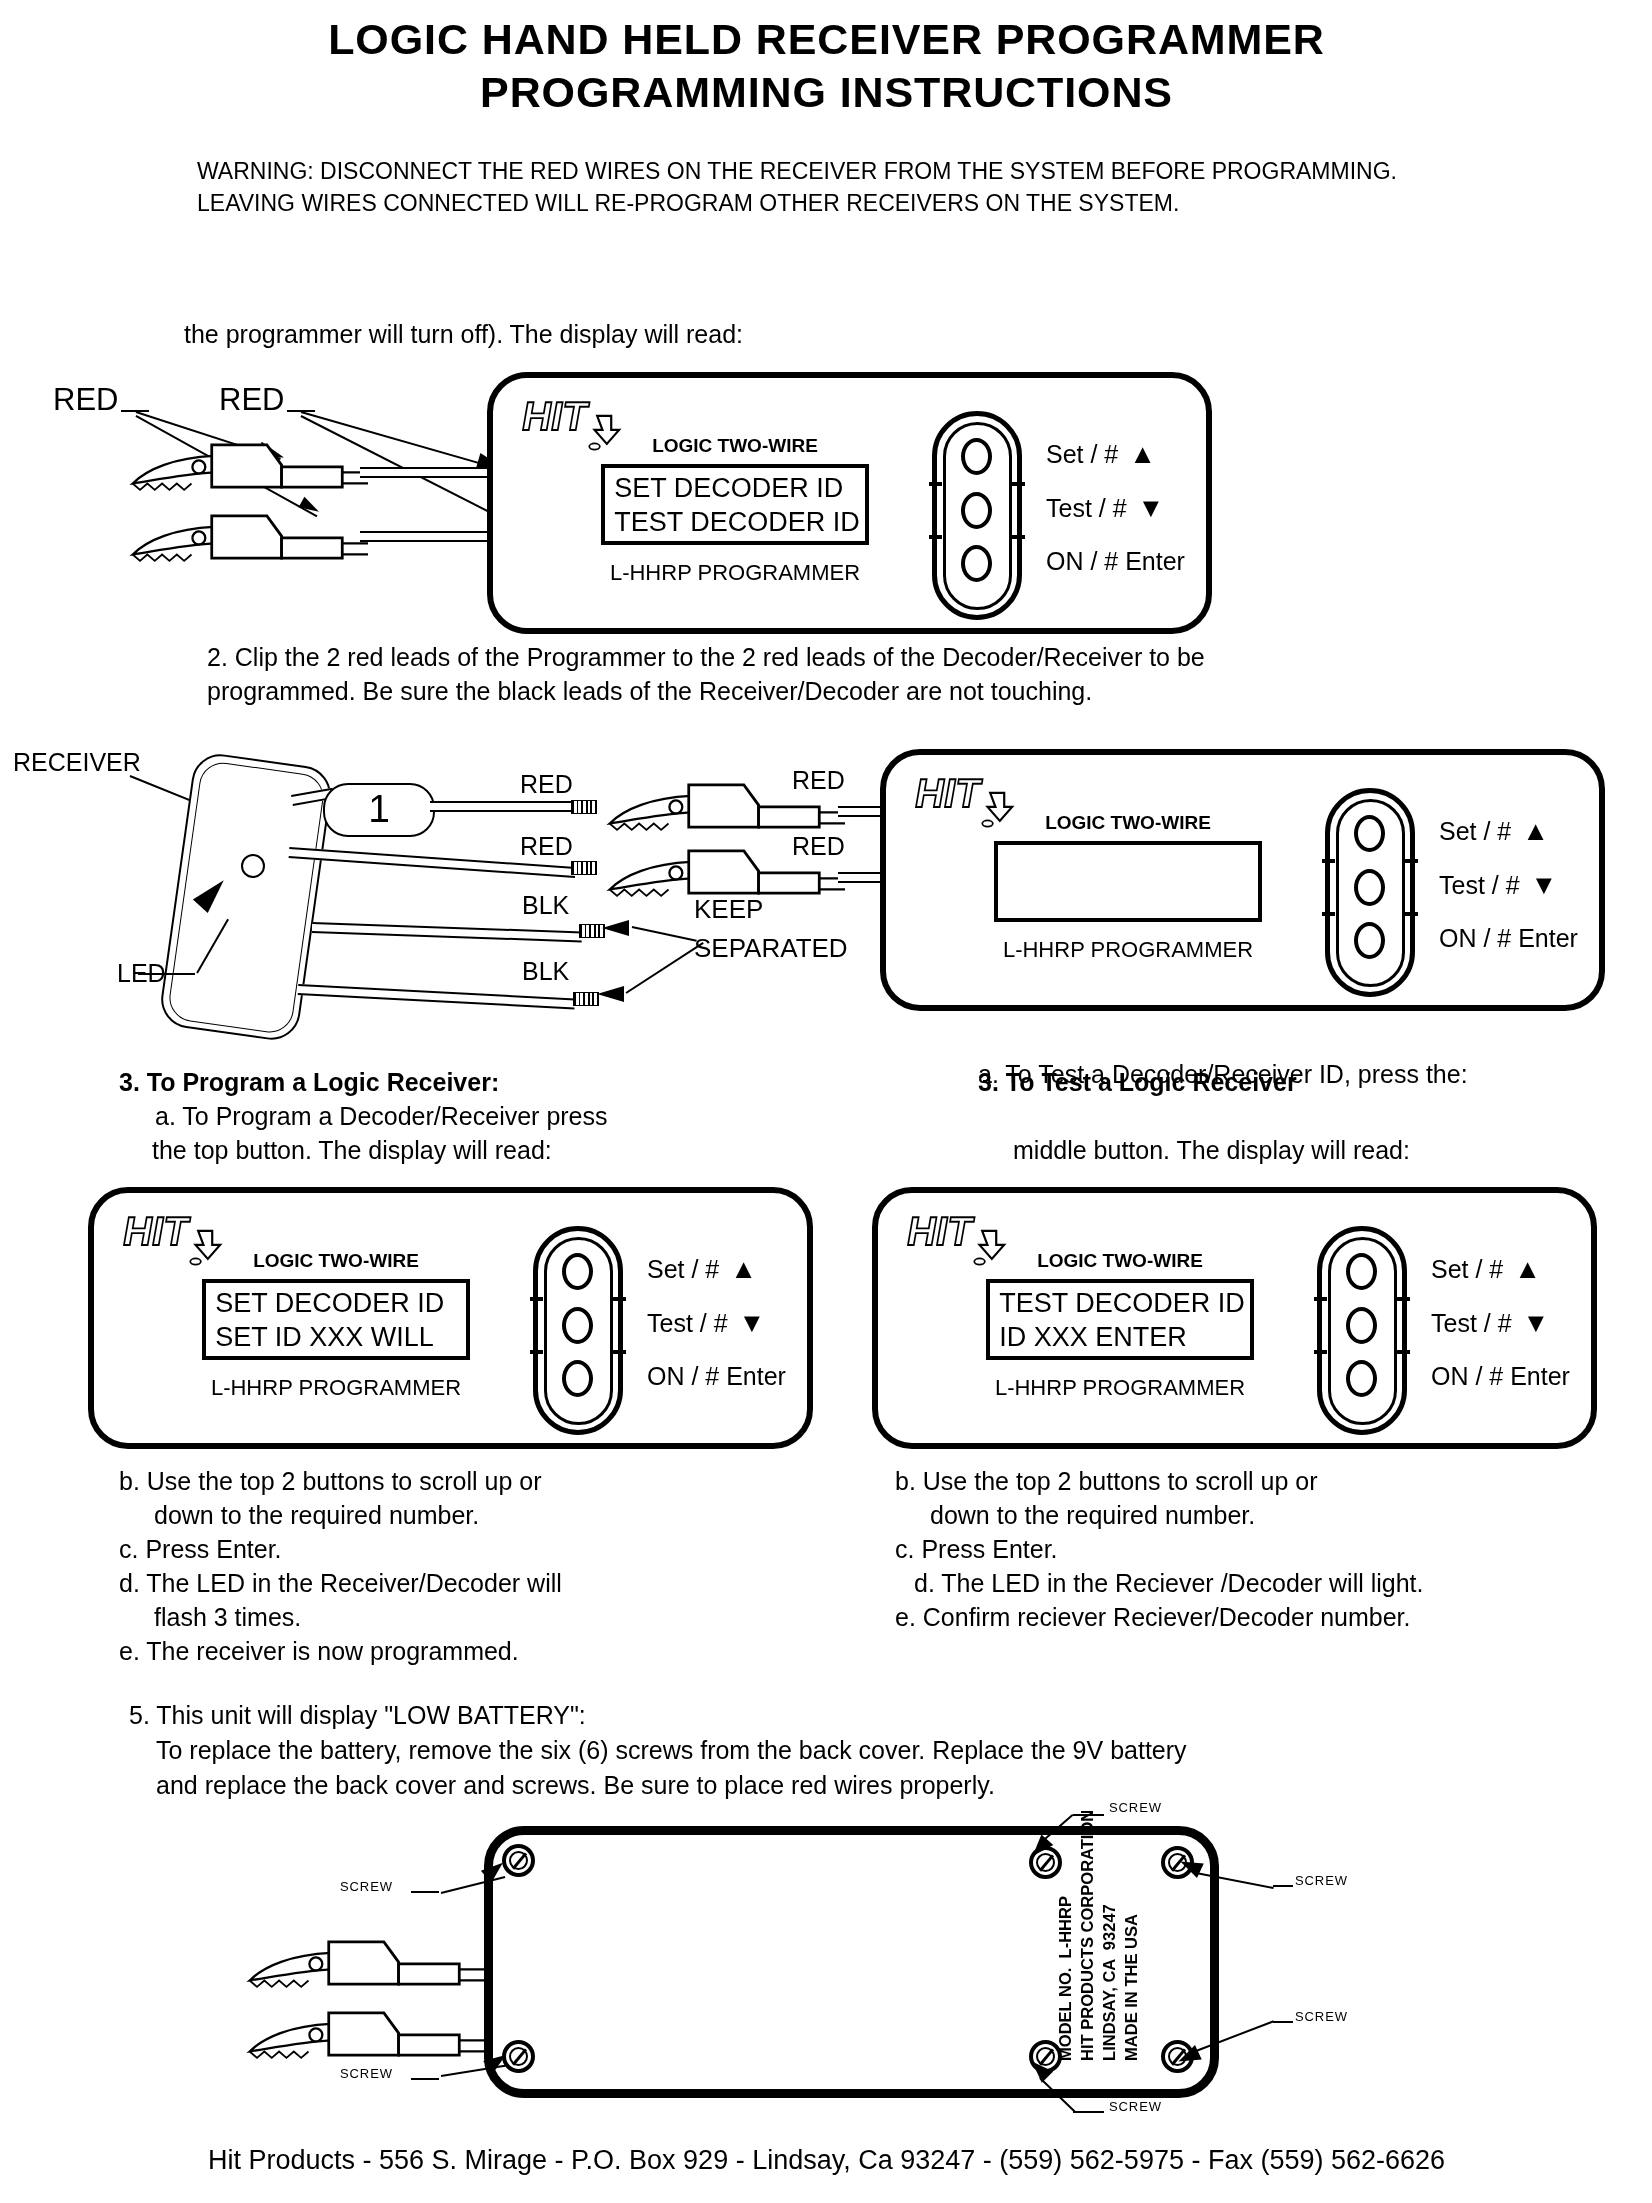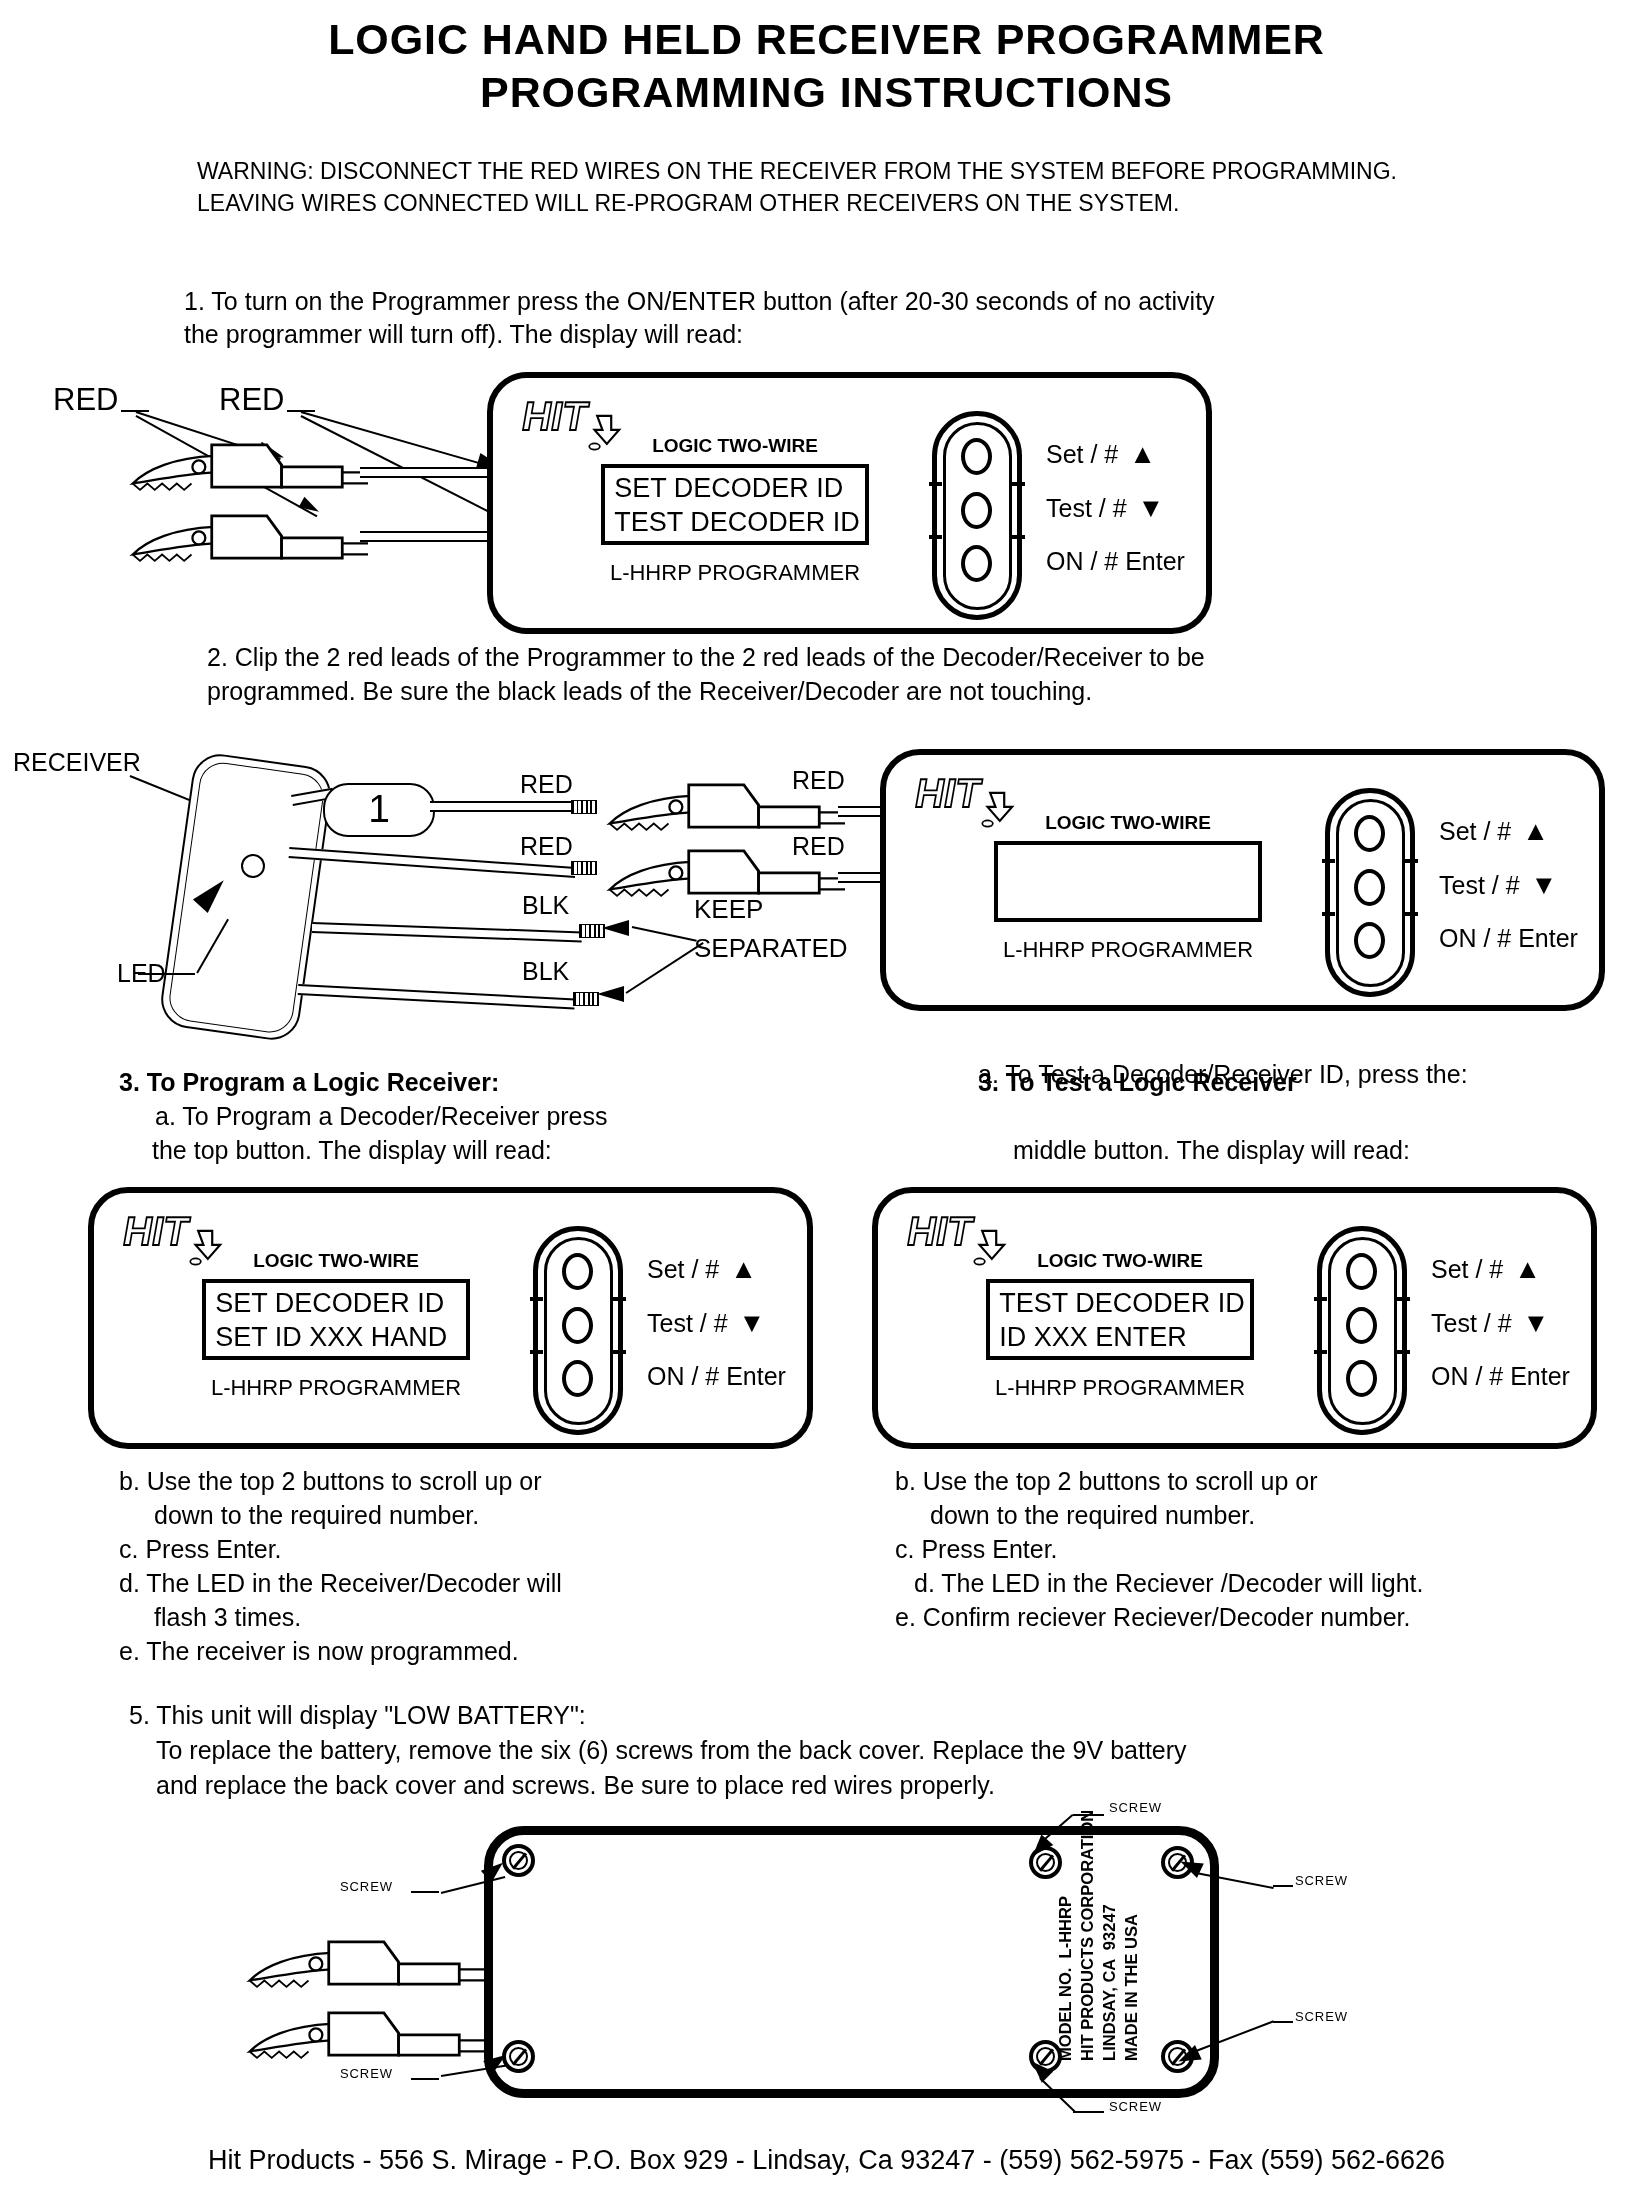--- a/index.html
+++ b/index.html
@@ -51,21 +51,20 @@
 <body>
 
 <div id="canvas">
 
   <div class="title-line" style="top:14.7px;">LOGIC HAND HELD RECEIVER PROGRAMMER</div>
   <div class="title-line" style="top:68px;">PROGRAMMING INSTRUCTIONS</div>
 
   <div class="warn" style="left:197px;top:158px;">WARNING: DISCONNECT THE RED WIRES ON THE RECEIVER FROM THE SYSTEM BEFORE PROGRAMMING.</div>
   <div class="warn" style="left:197px;top:190px;">LEAVING WIRES CONNECTED WILL RE-PROGRAM OTHER RECEIVERS ON THE SYSTEM.</div>
 
-  <div class="txt" style="left:184px;top:287px;">1. To turn on the Programmer press the ON/ENTER button (after 20-30 seconds of no activity</div>
   <div class="txt" style="left:184px;top:320px;">the programmer will turn off). The display will read:</div>
 
   <div class="txt" style="left:53px;top:382px;font-size:31px;">RED</div>
   <div class="txt" style="left:219px;top:382px;font-size:31px;">RED</div>
   <div class="lead" style="left:121px;top:410px;width:27.5px;"></div>
   <div class="lead" style="left:287px;top:410px;width:27.5px;"></div>
   <div class="lead" style="left:136px;top:411px;width:152px;transform:rotate(18deg);"></div>
   <div class="tri" style="left:259px;top:443px;transform:rotate(18deg);"></div>
   <div class="lead" style="left:136px;top:415px;width:207px;transform:rotate(29deg);"></div>
   <div class="tri" style="left:301px;top:498px;transform:rotate(29deg);border-left-width:20px;border-top-width:6.4px;border-bottom-width:6.4px;"></div>
@@ -223,21 +222,21 @@
     <svg class="dev-logo" viewBox="0 0 130 70">
       <g transform="skewX(-10)">
         <text x="16" y="44" font-family="'Liberation Sans',sans-serif" font-size="46" font-weight="bold" fill="#fff" stroke="#000" stroke-width="2">HIT</text>
       </g>
       <path d="M96 28 l16 0 0 16 9 0 -14 16 -14 -16 9 0 z" fill="#fff" stroke="#000" stroke-width="2.5"></path>
       <ellipse cx="93" cy="63" rx="6" ry="3.5" fill="#fff" stroke="#000" stroke-width="2"></ellipse>
     </svg>
     <div class="dev-top-label">LOGIC TWO-WIRE</div>
     <div class="dev-display">
       <div class="disp-line">SET DECODER ID</div>
-      <div class="disp-line">SET ID XXX HAND</div>
+      <div class="disp-line">SET ID XXX WILL</div>
     </div>
     <div class="dev-bottom-label">L-HHRP PROGRAMMER</div>
     <div class="pod">
       <div class="pod-inner"></div>
       <div class="pod-tick" style="left:-8.3px;top:66px;"></div>
       <div class="pod-tick" style="right:-8.3px;top:66px;"></div>
       <div class="pod-tick" style="left:-8.3px;top:119px;"></div>
       <div class="pod-tick" style="right:-8.3px;top:119px;"></div>
       <div class="pod-btn pb1"></div>
       <div class="pod-btn pb2"></div>

